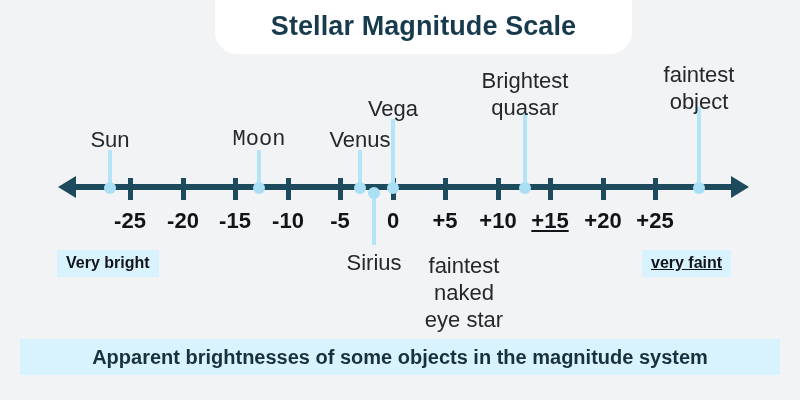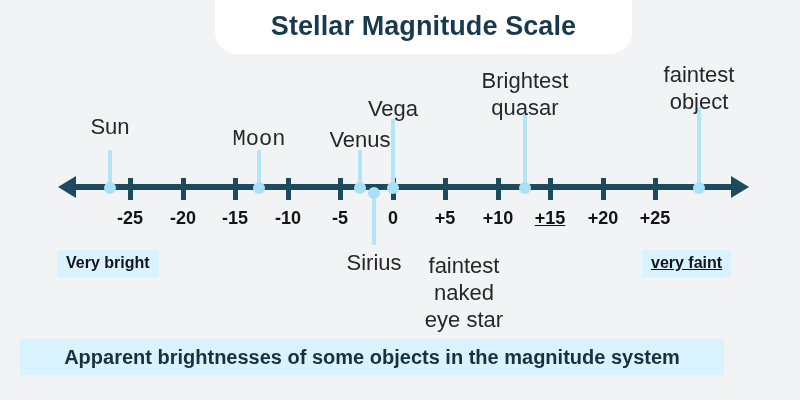--- a/index.html
+++ b/index.html
@@ -55,21 +55,21 @@
   .tick{
     position:absolute;
     top:178px;
     width:5px;height:22px;
     background:#1d4a5c;
     margin-left:-2px;
   }
   .tick-label{
     position:absolute;
     top:208px;
-    font-size:18px;
+    font-size:22px;
     font-weight:bold;
     color:#111418;
     transform:translateX(-50%);
     white-space:nowrap;
   }
 
   
   .pointer{
     position:absolute;
     width:4px;
@@ -101,21 +101,21 @@
     font-weight:bold;
     color:#111418;
     padding:4px 9px 5px 9px;
     white-space:nowrap;
   }
 
   
   .caption-bar{
     position:absolute;
     left:20px;top:339px;
-    width:704px;height:36px;
+    width:760px;height:36px;
     background:#d8f3fd;
     display:flex;align-items:center;justify-content:center;
   }
   .caption-text{
     font-size:20px;
     font-weight:bold;
     color:#18313f;
     white-space:nowrap;
   }
 </style>
@@ -153,21 +153,21 @@
       <div class="tick-label" style="left: 550px; text-decoration: underline;">+15</div>
       <div class="tick" style="left: 603px;"></div>
       <div class="tick-label" style="left: 603px;">+20</div>
       <div class="tick" style="left: 655px;"></div>
       <div class="tick-label" style="left: 655px;">+25</div>
     </div>
 
   <div id="callouts-above-layer">
       <div class="pointer" style="left: 110px; top: 150px; height: 38px;"></div>
       <div class="pointer-dot" style="left: 110px; top: 182px;"></div>
-      <div class="callout" style="left: 110px; top: 114px;">Sun</div>
+      <div class="callout" style="left: 110px; top: 127px;">Sun</div>
       <div class="pointer" style="left: 259px; top: 150px; height: 38px;"></div>
       <div class="pointer-dot" style="left: 259px; top: 182px;"></div>
       <div class="callout" style="left: 259px; top: 127px; font-family: Liberation Mono, monospace;">Moon</div>
       <div class="pointer" style="left: 360px; top: 150px; height: 38px;"></div>
       <div class="pointer-dot" style="left: 360px; top: 182px;"></div>
       <div class="callout" style="left: 360px; top: 127px;">Venus</div>
       <div class="pointer" style="left: 393px; top: 119px; height: 69px;"></div>
       <div class="pointer-dot" style="left: 393px; top: 182px;"></div>
       <div class="callout" style="left: 393px; top: 96px;">Vega</div>
       <div class="pointer" style="left: 525px; top: 113px; height: 75px;"></div>

